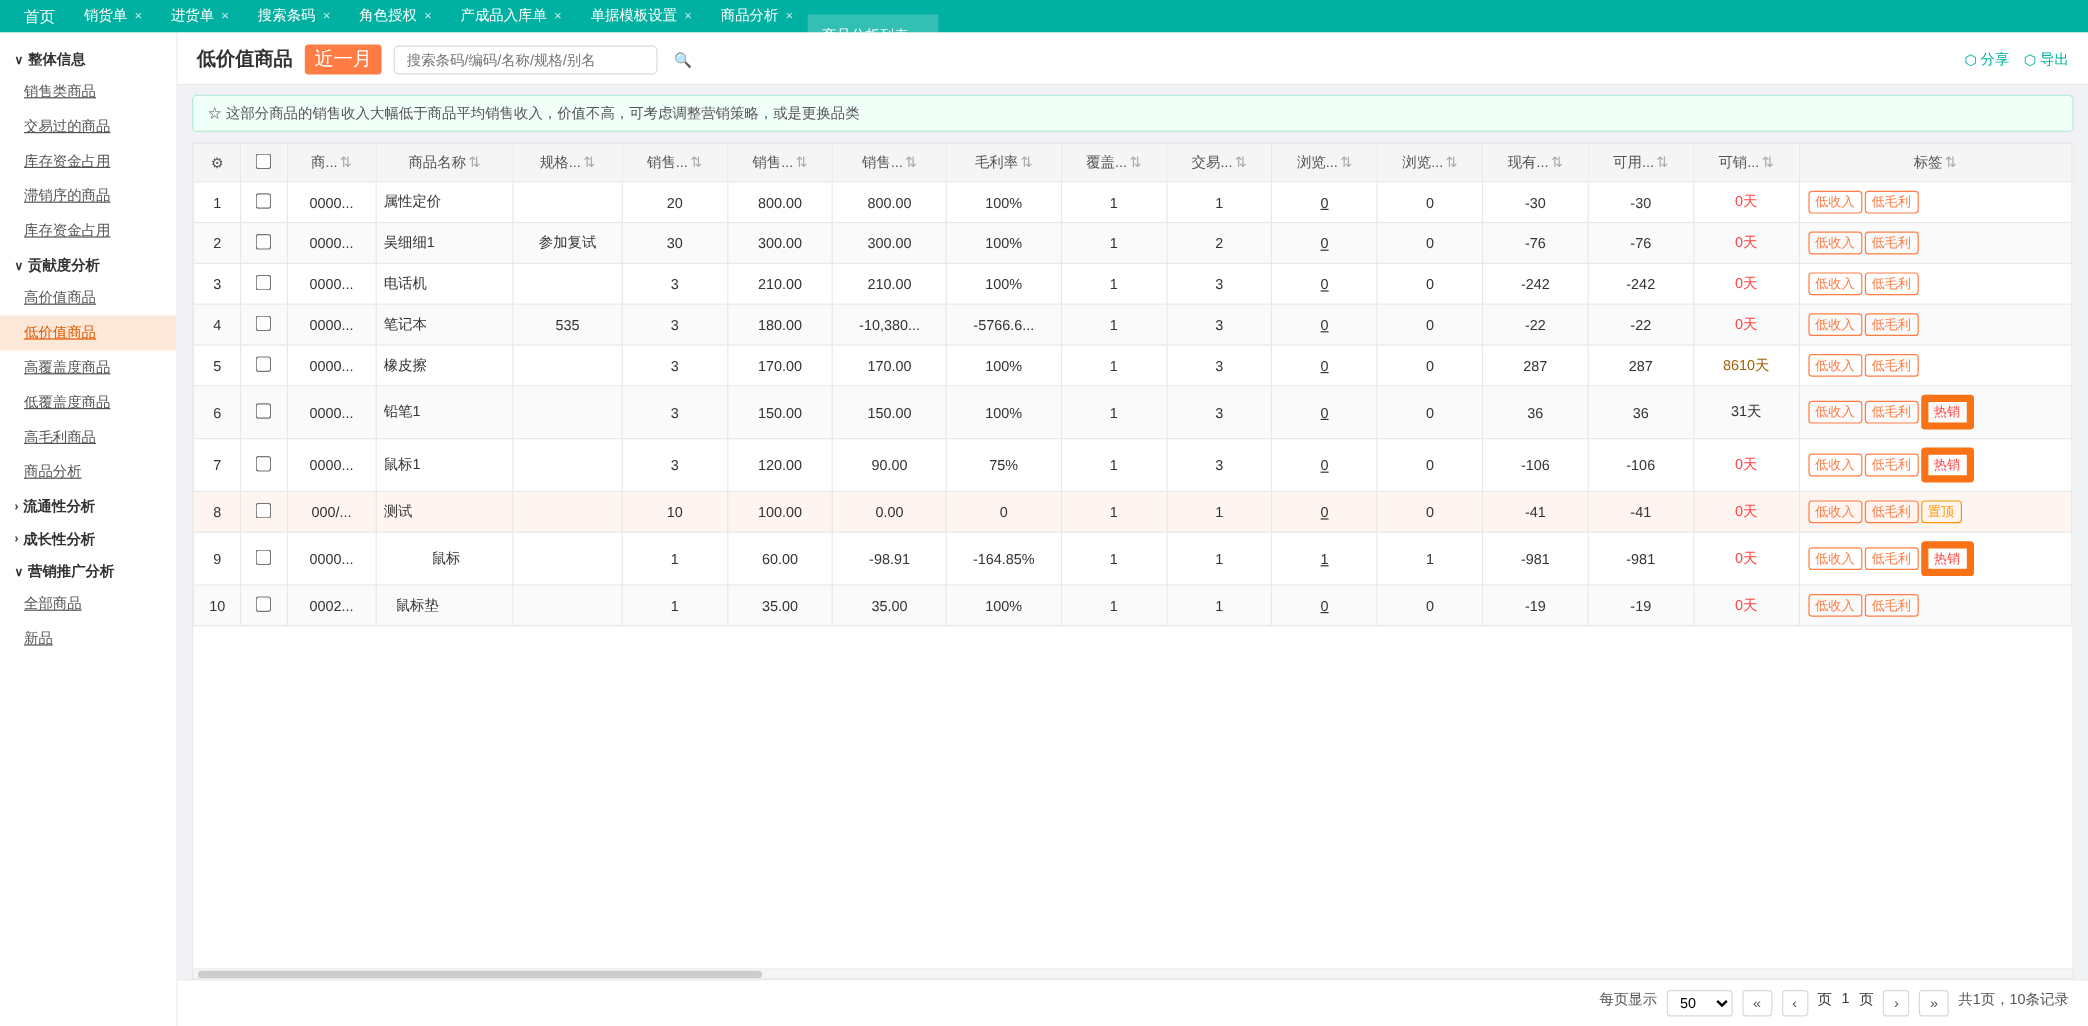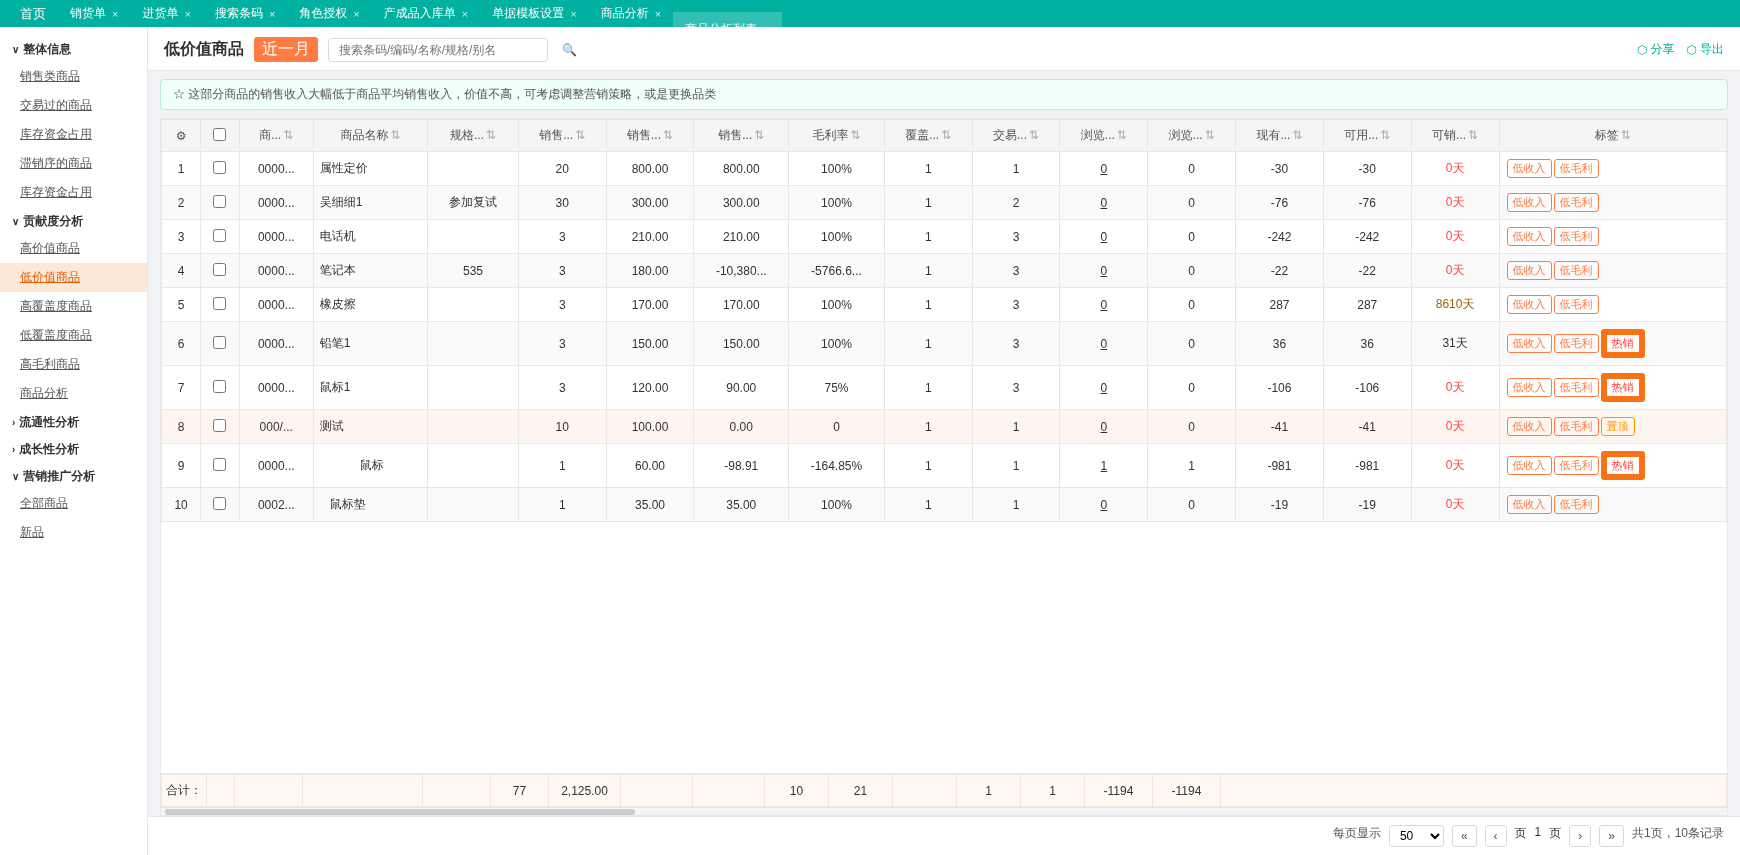--- a/index.html
+++ b/index.html
@@ -521,45 +521,20 @@
     <td>0</td>
     <td>-19</td>
     <td>-19</td>
     <td style="color:#ff4444">0天</td>
     <td style="text-align:left;"><span class="tag-badge tag-low-income">低收入</span><span class="tag-badge tag-low-income">低毛利</span></td>
   </tr>
           </tbody>
       </table>
     </div>
 
-    <div style="margin: 0 12px; background:#fff8f0; border: 1px solid #e8e8e8; border-top: none;">
-      <table style="width:100%; border-collapse:collapse;">
-        <tbody>
-            <tr>
-          <td style="width:44px; text-align:center; border:1px solid #e8e8e8; padding:7px 4px;">合计：</td>
-          <td style="width:28px; border:1px solid #e8e8e8;"></td>
-          <td style="width:68px; border:1px solid #e8e8e8;"></td>
-          <td style="width:120px; border:1px solid #e8e8e8;"></td>
-          <td style="width:68px; border:1px solid #e8e8e8;"></td>
-          <td style="width:58px; text-align:center; border:1px solid #e8e8e8; padding:7px 4px;">77</td>
-          <td style="width:72px; text-align:center; border:1px solid #e8e8e8; padding:7px 4px;">2,125.00</td>
-          <td style="width:72px; border:1px solid #e8e8e8;"></td>
-          <td style="width:72px; border:1px solid #e8e8e8;"></td>
-          <td style="width:64px; text-align:center; border:1px solid #e8e8e8; padding:7px 4px;">10</td>
-          <td style="width:64px; text-align:center; border:1px solid #e8e8e8; padding:7px 4px;">21</td>
-          <td style="width:64px; border:1px solid #e8e8e8;"></td>
-          <td style="width:64px; text-align:center; border:1px solid #e8e8e8; padding:7px 4px;">1</td>
-          <td style="width:64px; text-align:center; border:1px solid #e8e8e8; padding:7px 4px;">1</td>
-          <td style="width:68px; text-align:center; border:1px solid #e8e8e8; padding:7px 4px;">-1194</td>
-          <td style="width:68px; text-align:center; border:1px solid #e8e8e8; padding:7px 4px;">-1194</td>
-          <td style="border:1px solid #e8e8e8;"></td>
-        </tr>
-      </tbody>
-        </table>
-    </div>
 
     <div style="margin: 0 12px; height: 8px; background: #f5f5f5; border: 1px solid #e8e8e8; border-top:none;">
       <div style="width: 30%; height: 6px; background: #ccc; border-radius: 3px; margin: 1px 4px;"></div>
     </div>
 
     <div class="pagination-bar">
       <span class="page-size-label">每页显示</span>
       <select class="page-size-select">
         <option>50</option>
         <option>100</option>

